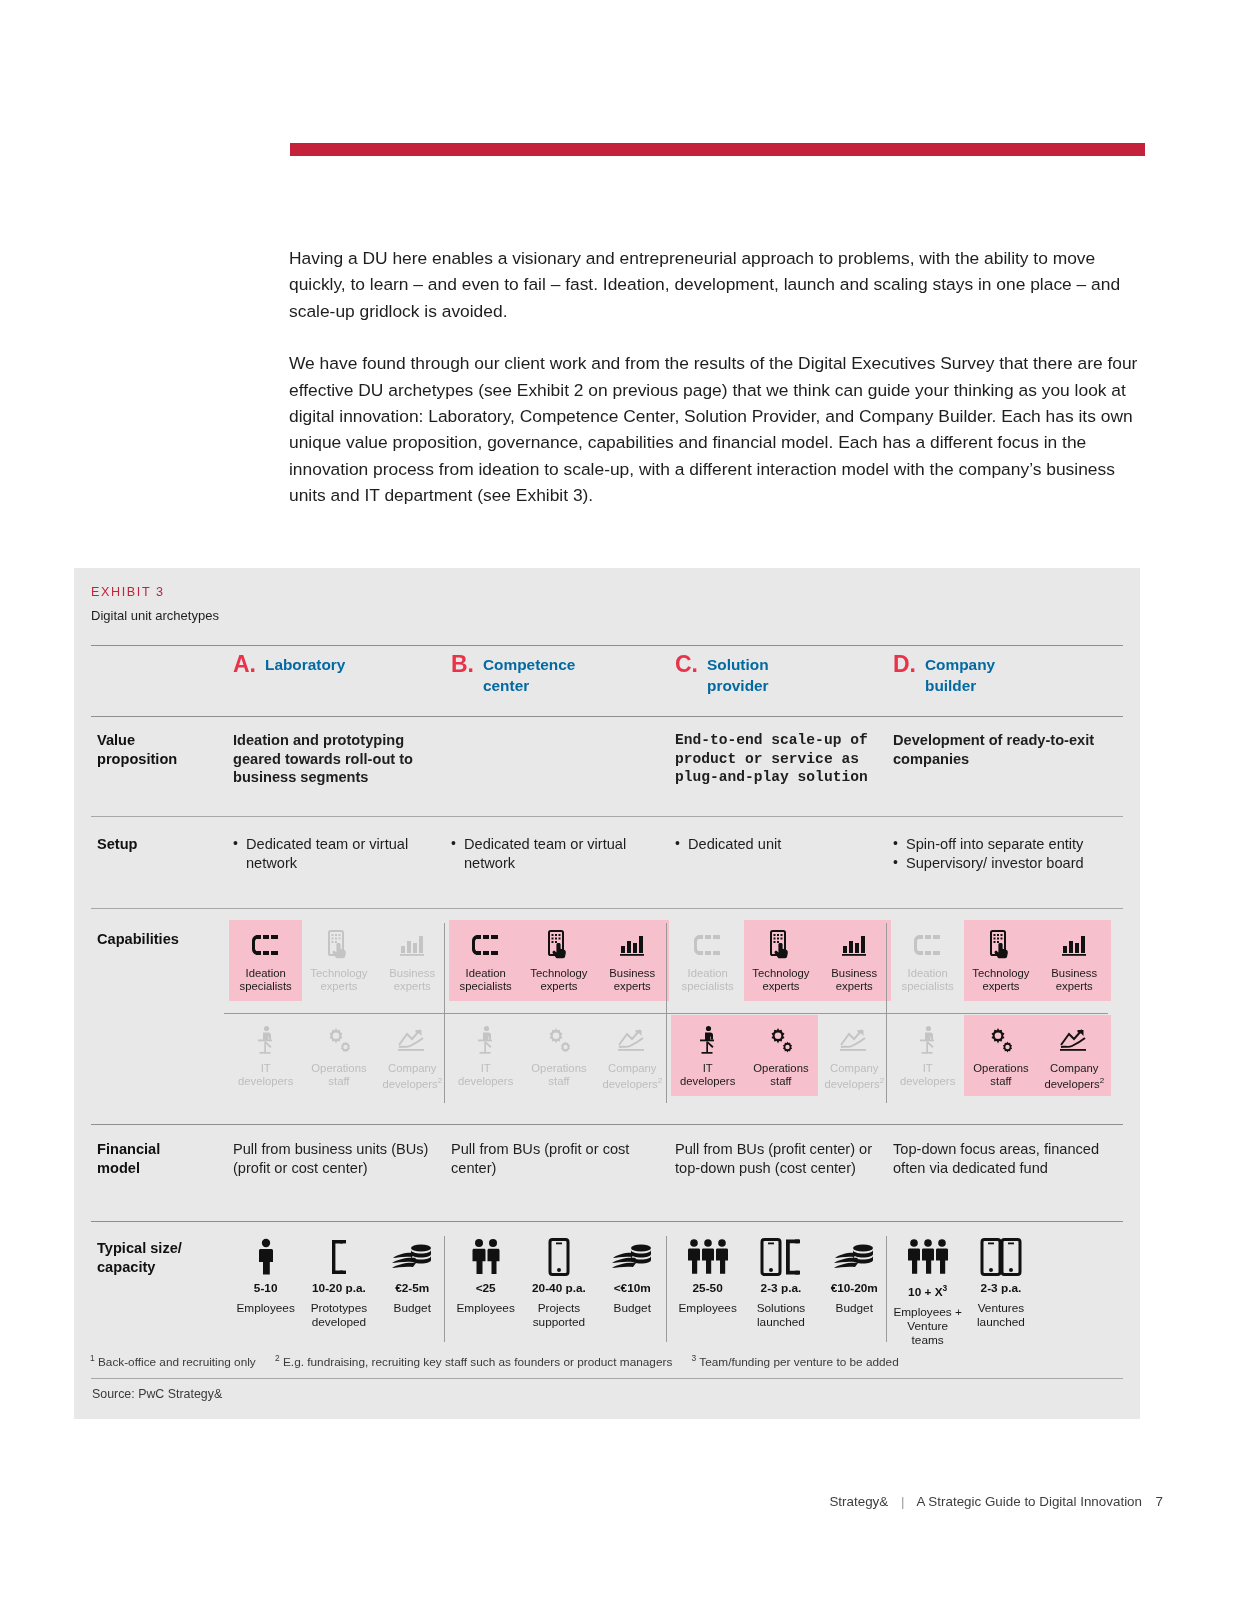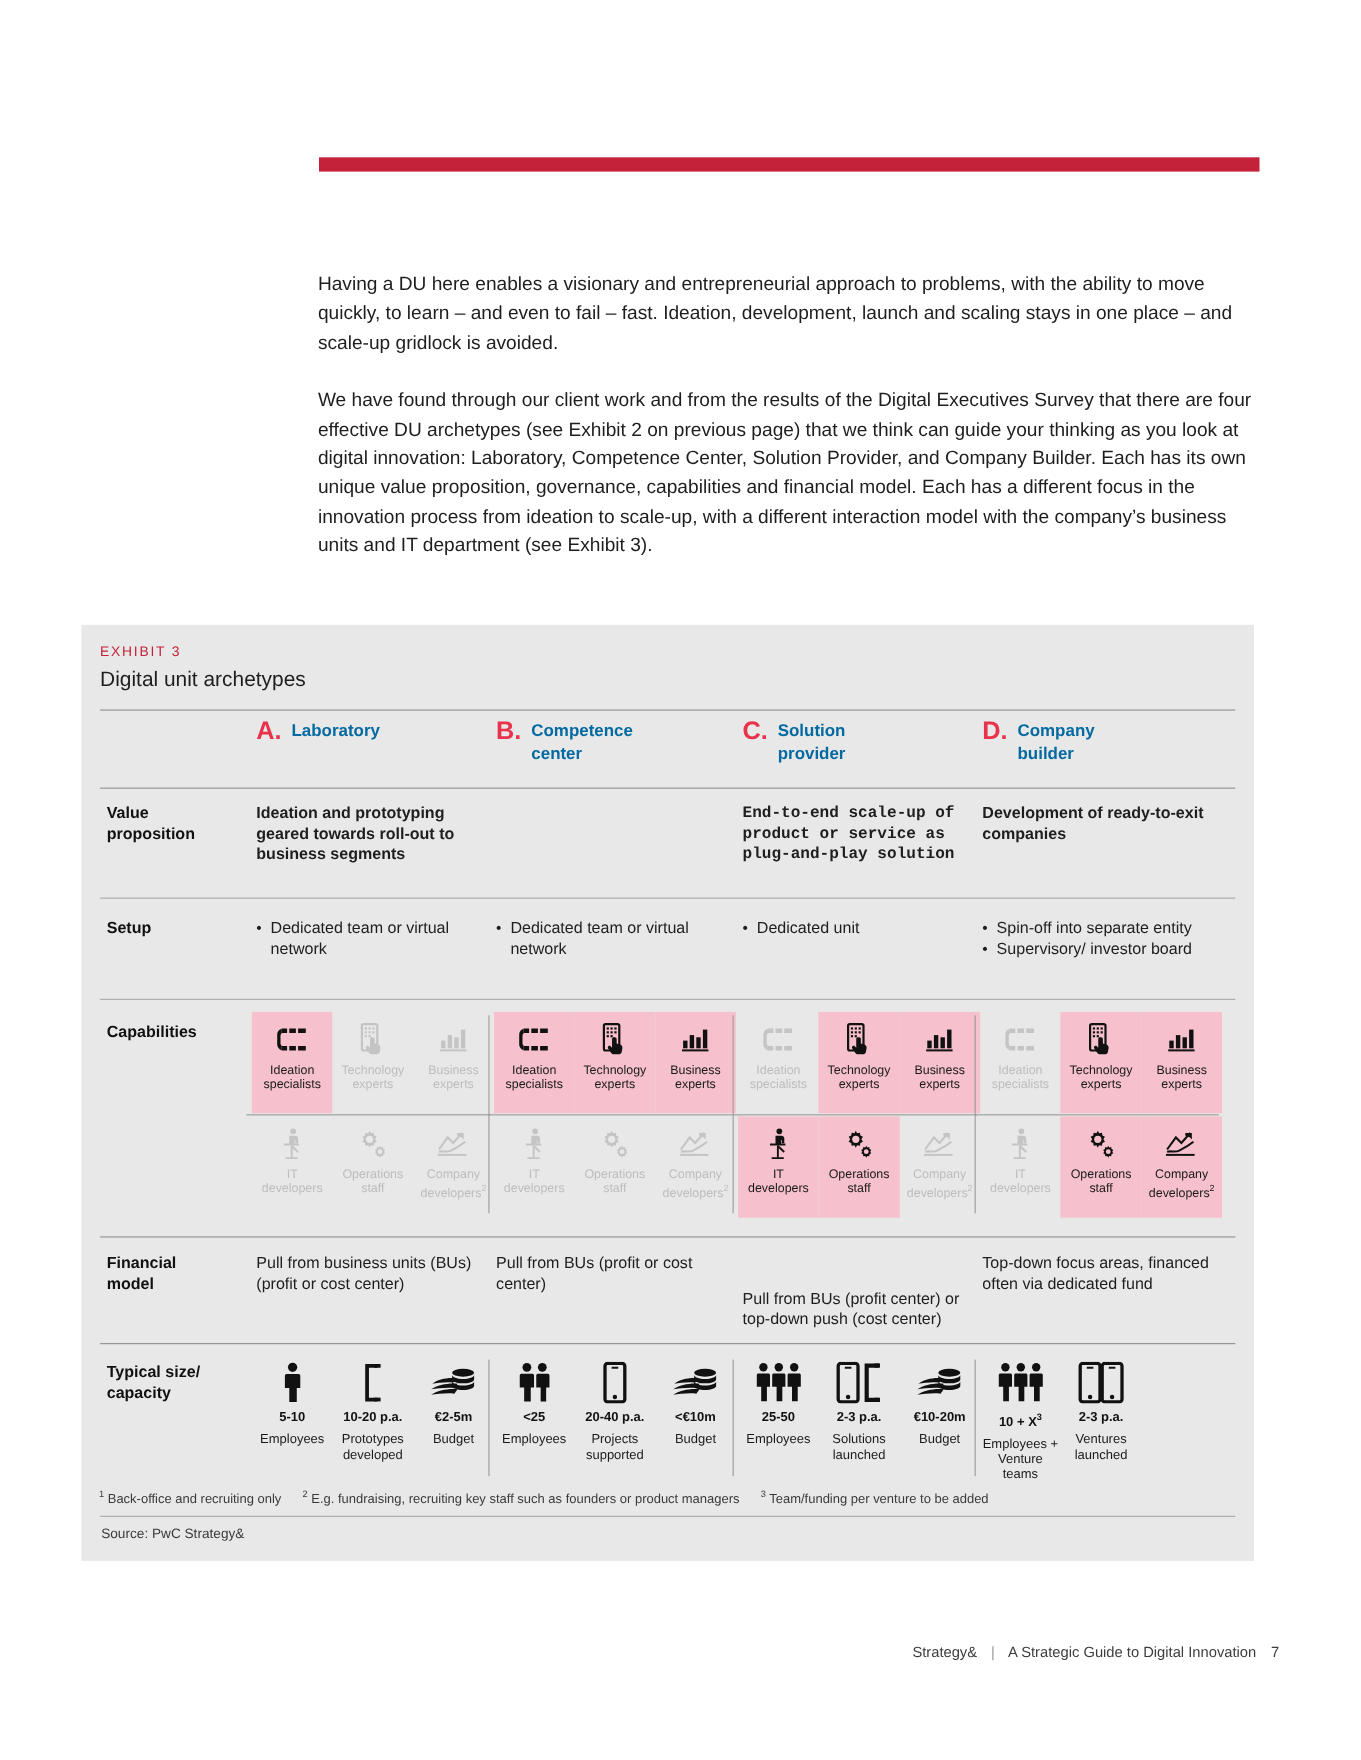--- a/index.html
+++ b/index.html
@@ -30,21 +30,21 @@
     background:#e8e8e8;
   }
   .exhibit-inner{position:relative;width:100%;height:100%;}
 
   .eyebrow{
     position:absolute;left:17px;top:17px;
     font-size:12.6px;letter-spacing:1.6px;color:#C4223B;font-weight:400;
   }
   .exh-title{
     position:absolute;left:17px;top:40px;
-    font-size:19px;color:#1e1e1e;font-weight:400;
+    font-size:13px;color:#1e1e1e;font-weight:400;
   }
 
   
   .hr{position:absolute;left:17px;width:1032px;height:1px;background:#8e8e8e;}
   .hr.thin{background:#a8a8a8;}
 
   
   
   .lab{
     position:absolute;left:23px;width:130px;
@@ -81,21 +81,21 @@
   }
 
   .caprow{position:absolute;left:0;width:220px;height:91px;display:flex;}
   .caprow.r1{top:0;}
   .caprow.r2{top:95px;}
   .caprow .hdiv{
     position:absolute;left:-5px;top:-2px;width:222px;height:1px;background:#9a9a9a;
   }
 
   .capcell{
-    width:73.3px;height:92px;box-sizing:border-box;
+    width:73.3px;height:81px;box-sizing:border-box;
     display:flex;flex-direction:column;align-items:center;
     padding-top:8px;position:relative;
   }
   .capcell.on{background:#F6C1CC;}
   .capcell .ico{
     height:34px;display:flex;align-items:center;justify-content:center;
   }
   .capcell .ico svg{display:block;}
   .capcell .cl{
     margin-top:5px;text-align:center;font-size:11.3px;line-height:12.9px;
@@ -680,21 +680,21 @@
     </div>
 
     <div class="hr" style="top:556px;"></div>
 
     <div class="lab" style="top:572px;">
       <span>Financial</span><br>
       <span>model</span>
     </div>
     <div class="cell colA" style="top:572px;">Pull from business units (BUs) (profit or cost center)</div>
     <div class="cell colB" style="top:572px;">Pull from BUs (profit or cost center)</div>
-    <div class="cell colC" style="top:604px;width:222px;">Pull from BUs (profit center) or top-down push (cost center)</div>
+    <div class="cell colC" style="top:572px;width:222px;">Pull from BUs (profit center) or top-down push (cost center)</div>
     <div class="cell colD" style="top:572px;width:222px;">Top-down focus areas, financed often via dedicated fund</div>
 
     <div class="hr" style="top:653px;"></div>
 
     <div class="lab" style="top:671px;width:140px;">
       <span>Typical size/</span><br>
       <span>capacity</span>
     </div>
 
     <div class="sizewrap">

